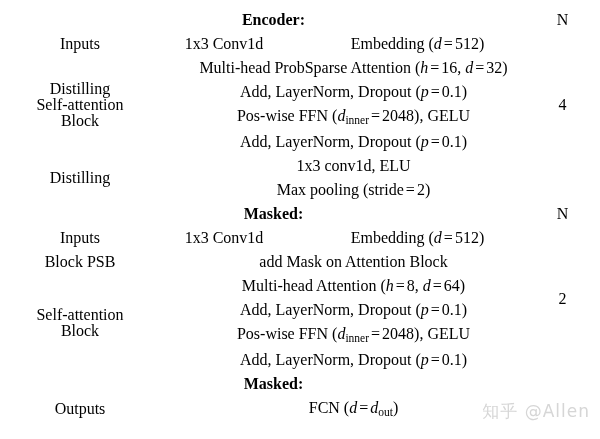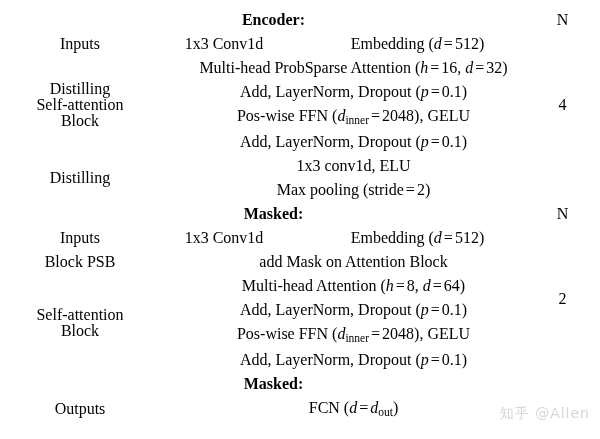--- a/index.html
+++ b/index.html
@@ -81,21 +81,21 @@
     font-size: 0.72em;
     vertical-align: -0.22em;
     font-style: normal;
   }
   .eq { padding: 0 2px; }
 
   .watermark {
     position: absolute;
     right: 10px;
     bottom: 16px;
-    font-size: 14px;
+    font-size: 17px;
     color: #d6d6d6;
     letter-spacing: 1px;
     font-family: "DejaVu Sans", sans-serif;
     pointer-events: none;
     white-space: nowrap;
   }
 </style>
 </head>
 <body>
 

